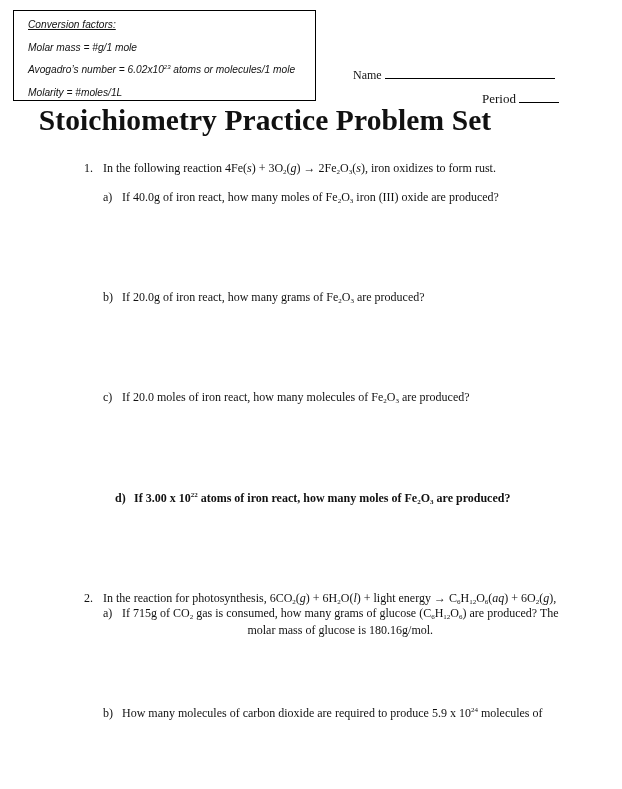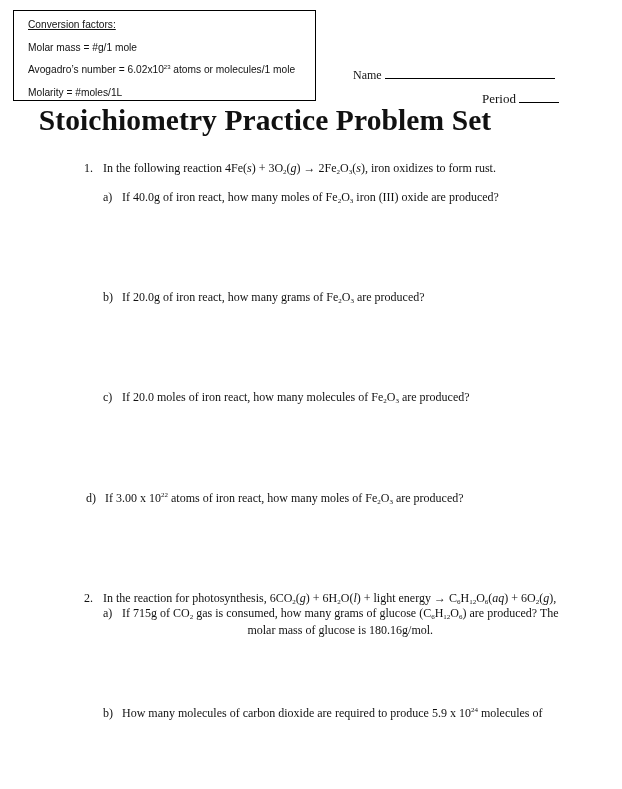--- a/index.html
+++ b/index.html
@@ -1,17 +1,17 @@
 <!DOCTYPE html>
 <html><head>
 <meta charset="utf-8">
 <style>
   html, body { margin: 0; padding: 0; background: #ffffff; }
   body { width: 622px; height: 789px; position: relative; overflow: hidden; color: #111111; font-family: "Liberation Serif", serif; }
-  .conv-box { position: absolute; left: 13px; top: 10px; width: 303px; height: 91px; border: 1.5px solid #000; box-sizing: border-box; padding: 3px 0 0 14px; font-family: "Liberation Sans", sans-serif; font-size: 10.2px; color: #111; }
+  .conv-box { position: absolute; left: 13px; top: 10px; width: 303px; height: 91px; border: 1.5px solid #000; box-sizing: border-box; padding: 3px 0 0 14px; font-family: "Liberation Sans", sans-serif; font-size: 10.2px; color: #111; font-style: italic; }
   .conv-box div { height: 22.5px; line-height: 22.5px; white-space: nowrap; }
   .conv-title { text-decoration: underline; }
   .conv-box sup { font-size: 6px; vertical-align: 4px; line-height: 0; }
   .name-line { position: absolute; left: 353px; top: 68px; font-size: 12px; white-space: nowrap; }
   .blank { display: inline-block; border-bottom: 1px solid #000; vertical-align: baseline; height: 10px; }
   .period-line { position: absolute; left: 482px; top: 91px; font-size: 13px; white-space: nowrap; }
   .title { position: absolute; left: 0; width: 530px; top: 104px; text-align: center; font-weight: bold; font-size: 29.5px; letter-spacing: 0.1px; color: #111; }
   .q { position: absolute; font-size: 12px; white-space: nowrap; color: #111; }
   .q .num { display: inline-block; width: 19px; }
   .q .lbl { display: inline-block; width: 19px; }
@@ -50,21 +50,21 @@
 </div>
 
 <div class="q" style="left:103px; top:290px;">
   <span class="lbl">b)</span><span>If 20.0g of iron react, how many grams of Fe</span><sub>2</sub><span>O</span><sub>3</sub><span> are produced?</span>
 </div>
 
 <div class="q" style="left:103px; top:390px;">
   <span class="lbl">c)</span><span>If 20.0 moles of iron react, how many molecules of Fe</span><sub>2</sub><span>O</span><sub>3</sub><span> are produced?</span>
 </div>
 
-<div class="q" style="left:86px; top:491px;">
+<div class="q" style="left:115px; top:491px;font-weight:bold;">
   <span class="lbl">d)</span><span>If 3.00 x 10</span><sup>22</sup><span> atoms of iron react, how many moles of Fe</span><sub>2</sub><span>O</span><sub>3</sub><span> are produced?</span>
 </div>
 
 <div class="q" style="left:84px; top:591px;">
   <span class="num">2.</span><span>In the reaction for photosynthesis, 6CO</span><sub>2</sub><span>(</span><i>g</i><span>) + 6H</span><sub>2</sub><span>O(</span><i>l</i><span>) + light energy → C</span><sub>6</sub><span>H</span><sub>12</sub><span>O</span><sub>6</sub><span>(</span><i>aq</i><span>) + 6O</span><sub>2</sub><span>(</span><i>g</i><span>),</span>
 </div>
 
 <div class="q" style="left:103px; top:606px;">
   <div><span class="lbl">a)</span><span>If 715g of CO</span><sub>2</sub><span> gas is consumed, how many grams of glucose (C</span><sub>6</sub><span>H</span><sub>12</sub><span>O</span><sub>6</sub><span>) are produced? The</span></div>
   <div class="indent" style="margin-top:2px">molar mass of glucose is 180.16g/mol.</div>

